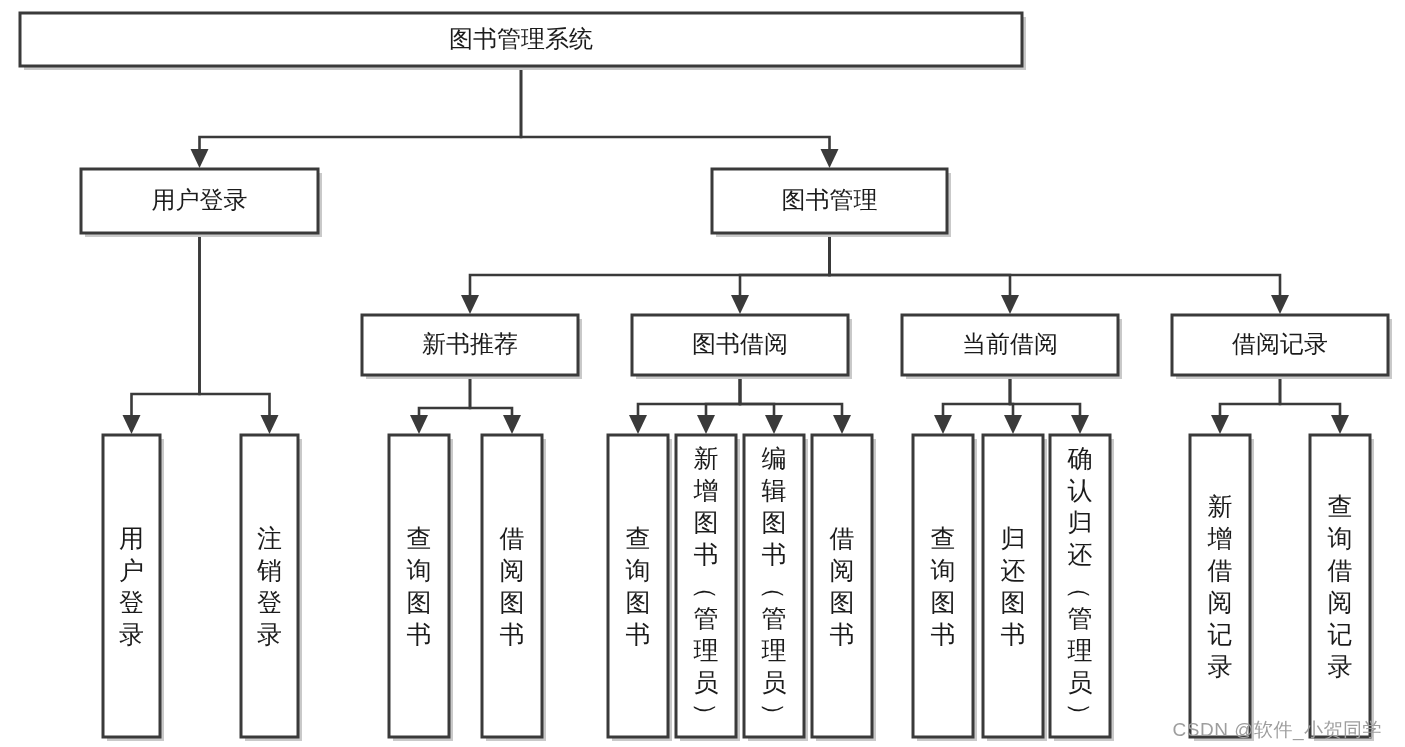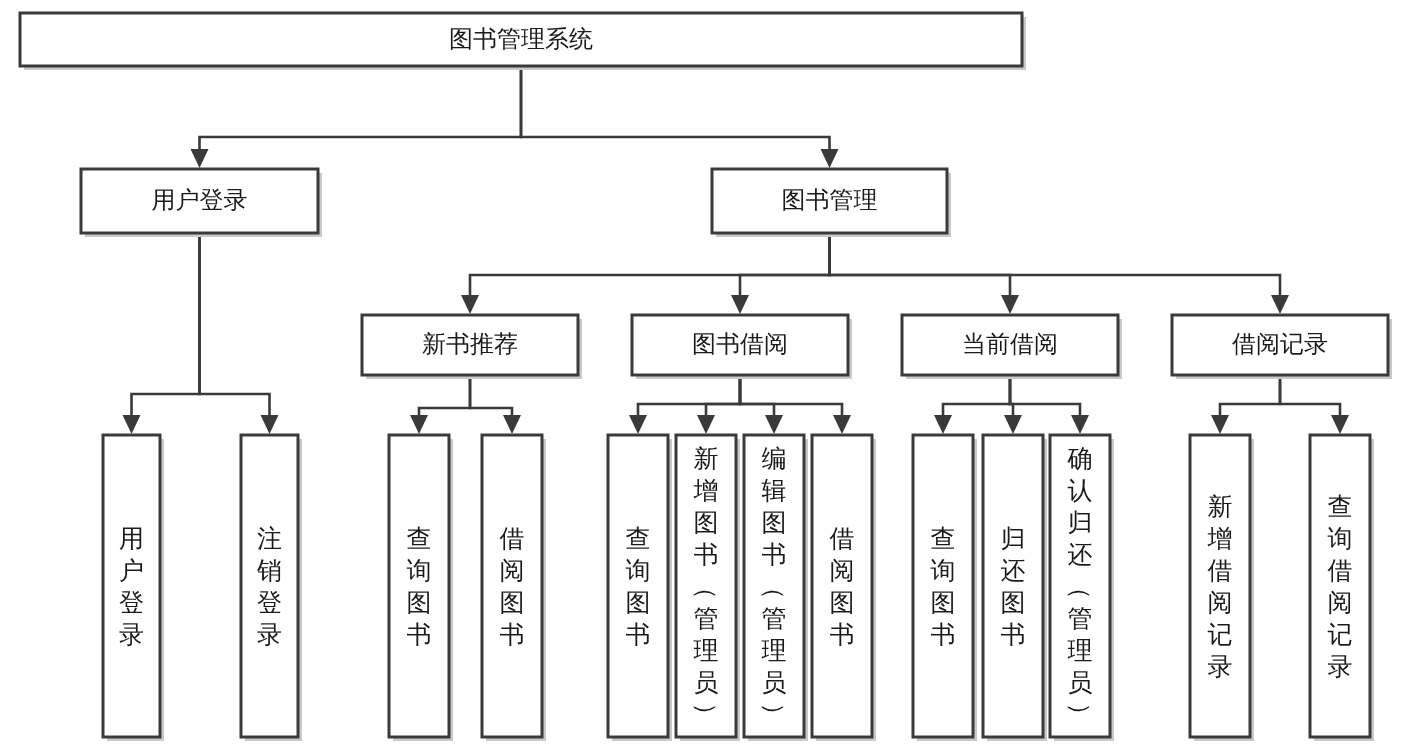--- a/index.html
+++ b/index.html
@@ -277,13 +277,14 @@
           <rect class="node-box" x="1310" y="435" width="60" height="302"></rect>
           <text class="node-label-vertical" x="1340" y="514.96">查</text>
           <text class="node-label-vertical" x="1340" y="546.96">询</text>
           <text class="node-label-vertical" x="1340" y="578.96">借</text>
           <text class="node-label-vertical" x="1340" y="610.96">阅</text>
           <text class="node-label-vertical" x="1340" y="642.96">记</text>
           <text class="node-label-vertical" x="1340" y="674.96">录</text>
         </g>
       </g>
   </svg>
+  <div class="watermark-text">CSDN @软件_小贺同学</div>
 </div>
 
 </body></html>

